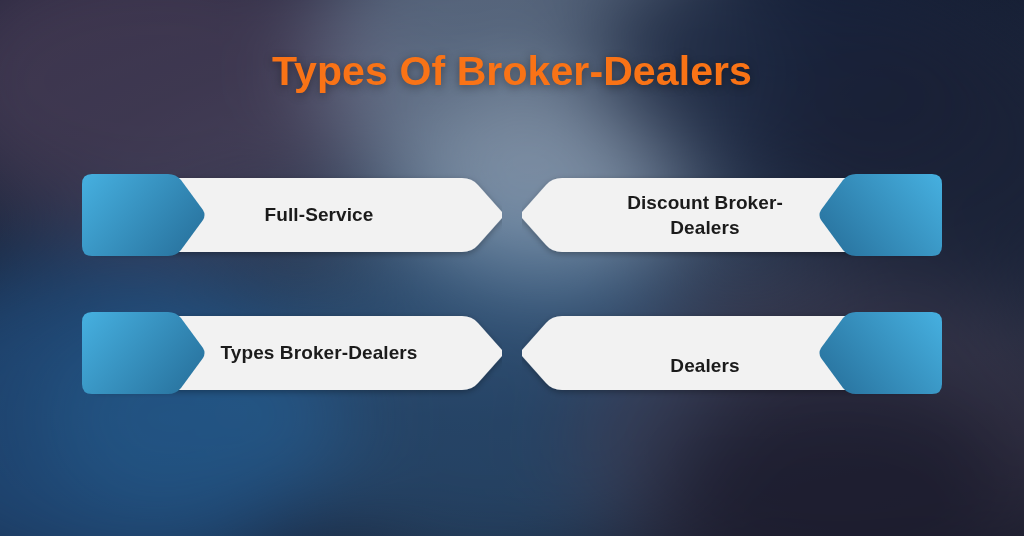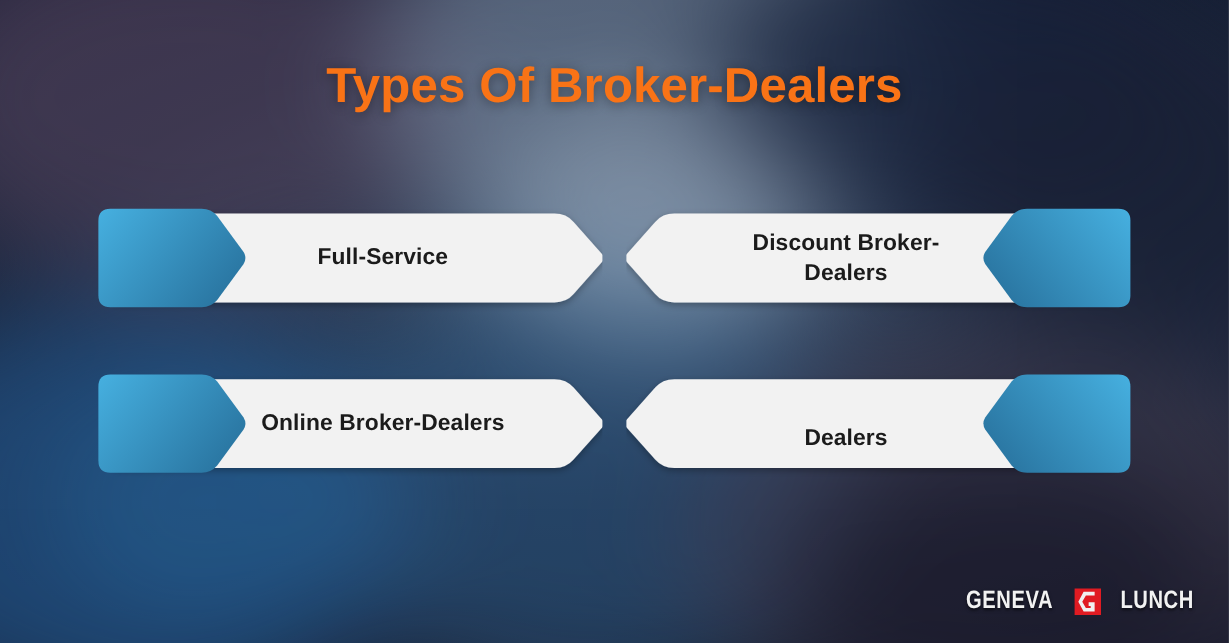--- a/index.html
+++ b/index.html
@@ -176,21 +176,21 @@
               <stop offset="1" stop-color="#2b78a4"></stop>
           </linearGradient>
           <filter id="sh3" x="-20%" y="-40%" width="140%" height="200%">
             <feDropShadow dx="0" dy="2" stdDeviation="3" flood-color="#000" flood-opacity="0.30"></feDropShadow>
           </filter>
         </defs>
         <path filter="url(#sh3)" d="M 28 8 L 388 8 Q 398 8 404 15 L 428 42 Q 431 45 428 48 L 404 75 Q 398 82 388 82 L 28 82 Q 16 82 16 70 L 16 20 Q 16 8 28 8 Z" fill="#f2f2f2"></path>
         <path d="M 8 14 Q 8 4 18 4 L 94 4 Q 102 4 107 10 L 129 40 Q 132 45 129 50 L 107 80 Q 102 86 94 86 L 18 86 Q 8 86 8 76 Z" fill="url(#cg3)"></path>
       </svg>
       <div class="card-label">
-        <span>Online Broker-Dealers</span>
+        <span>Types Broker-Dealers</span>
       </div>
     </div>
 
     <div class="card dir-left">
       <svg viewBox="0 0 428 90" width="428" height="90" aria-hidden="true">
         <defs>
           <linearGradient id="cg4" x1="1" y1="0" x2="0" y2="0.55">
             <stop offset="0" stop-color="#46b0e0"></stop>
               <stop offset="1" stop-color="#2b78a4"></stop>
           </linearGradient>
@@ -201,22 +201,14 @@
         <path filter="url(#sh4)" d="M 400 8 L 40 8 Q 30 8 24 15 L 0 42 Q -3 45 0 48 L 24 75 Q 30 82 40 82 L 400 82 Q 412 82 412 70 L 412 20 Q 412 8 400 8 Z" fill="#f2f2f2"></path>
         <path d="M 420 14 Q 420 4 410 4 L 334 4 Q 326 4 321 10 L 299 40 Q 296 45 299 50 L 321 80 Q 326 86 334 86 L 410 86 Q 420 86 420 76 Z" fill="url(#cg4)"></path>
       </svg>
       <div class="card-label">
         <span><br><span>Dealers</span></span>
       </div>
     </div>
 
   </div>
 
-  <div id="logo">
-    <span class="logo-word">GENEVA</span>
-    <svg class="logo-mark" width="25" height="25" viewBox="0 0 25 25">
-      <path d="M1.5 1.5 H23.5 V23.5 H1.5 Z" fill="#e01b22"></path>
-      <path d="M18.2 4.2 L9.0 4.2 L4.6 12.4 L9.0 20.6 L18.2 20.6 L18.2 12.9 L13.2 12.9 L13.2 16.1 L14.9 16.1 L14.9 17.6 L10.9 17.6 L7.9 12.4 L10.9 7.2 L18.2 7.2 Z" fill="#f0f0f0"></path>
-    </svg>
-    <span class="logo-word">LUNCH</span>
-  </div>
 
 </div>
 
 </body></html>

